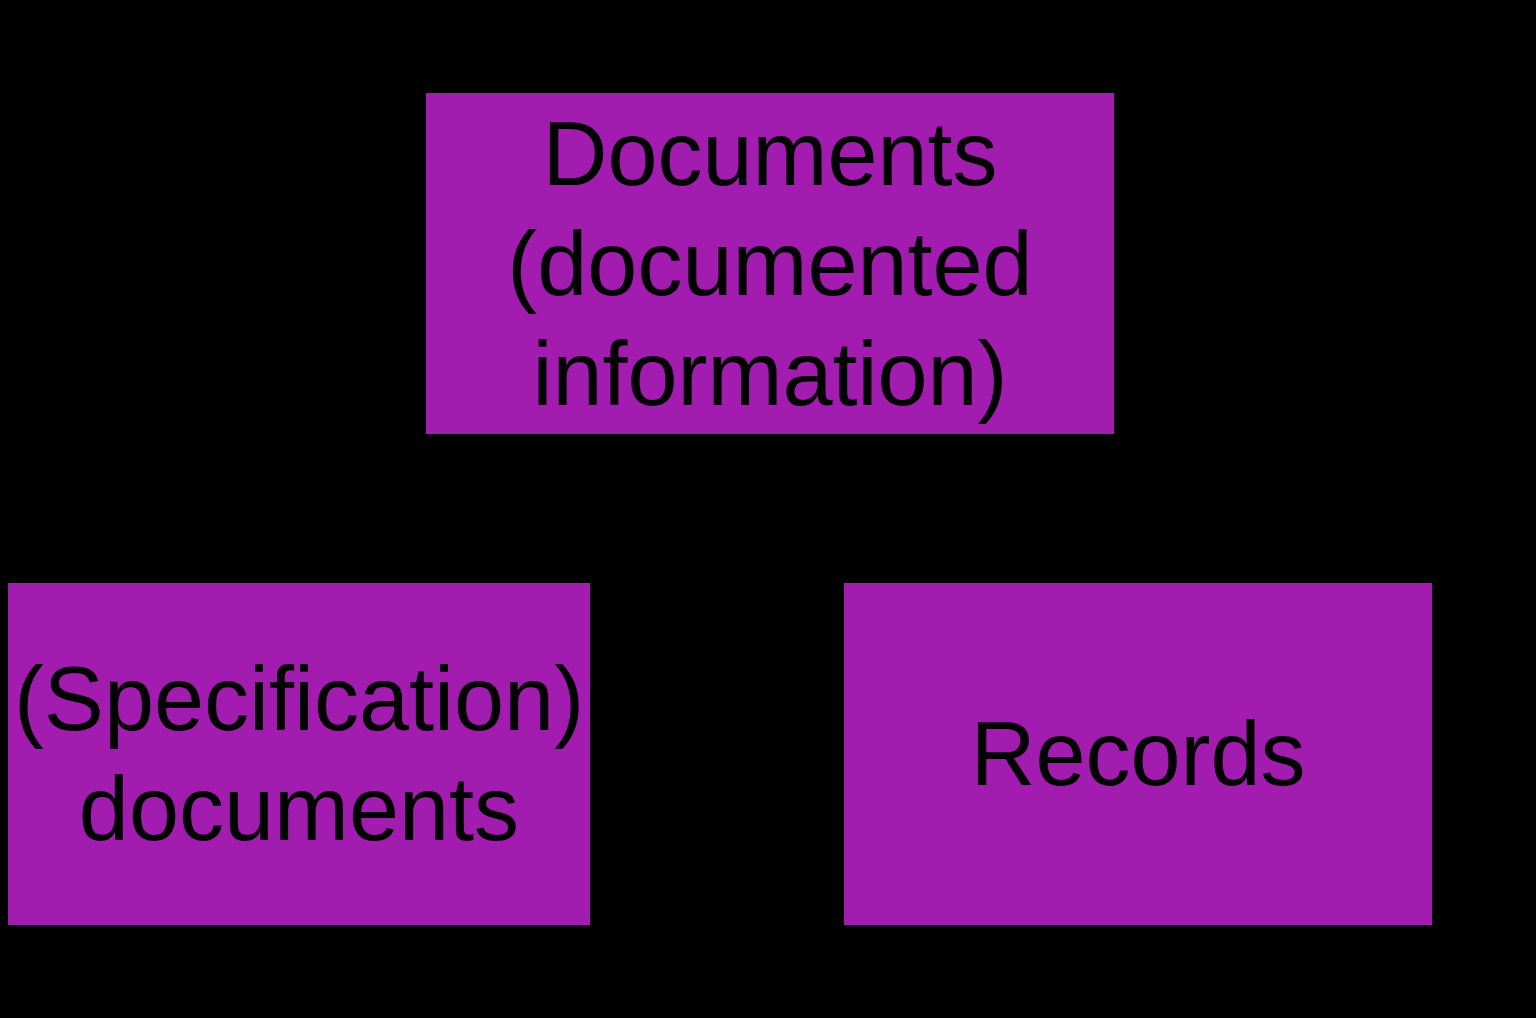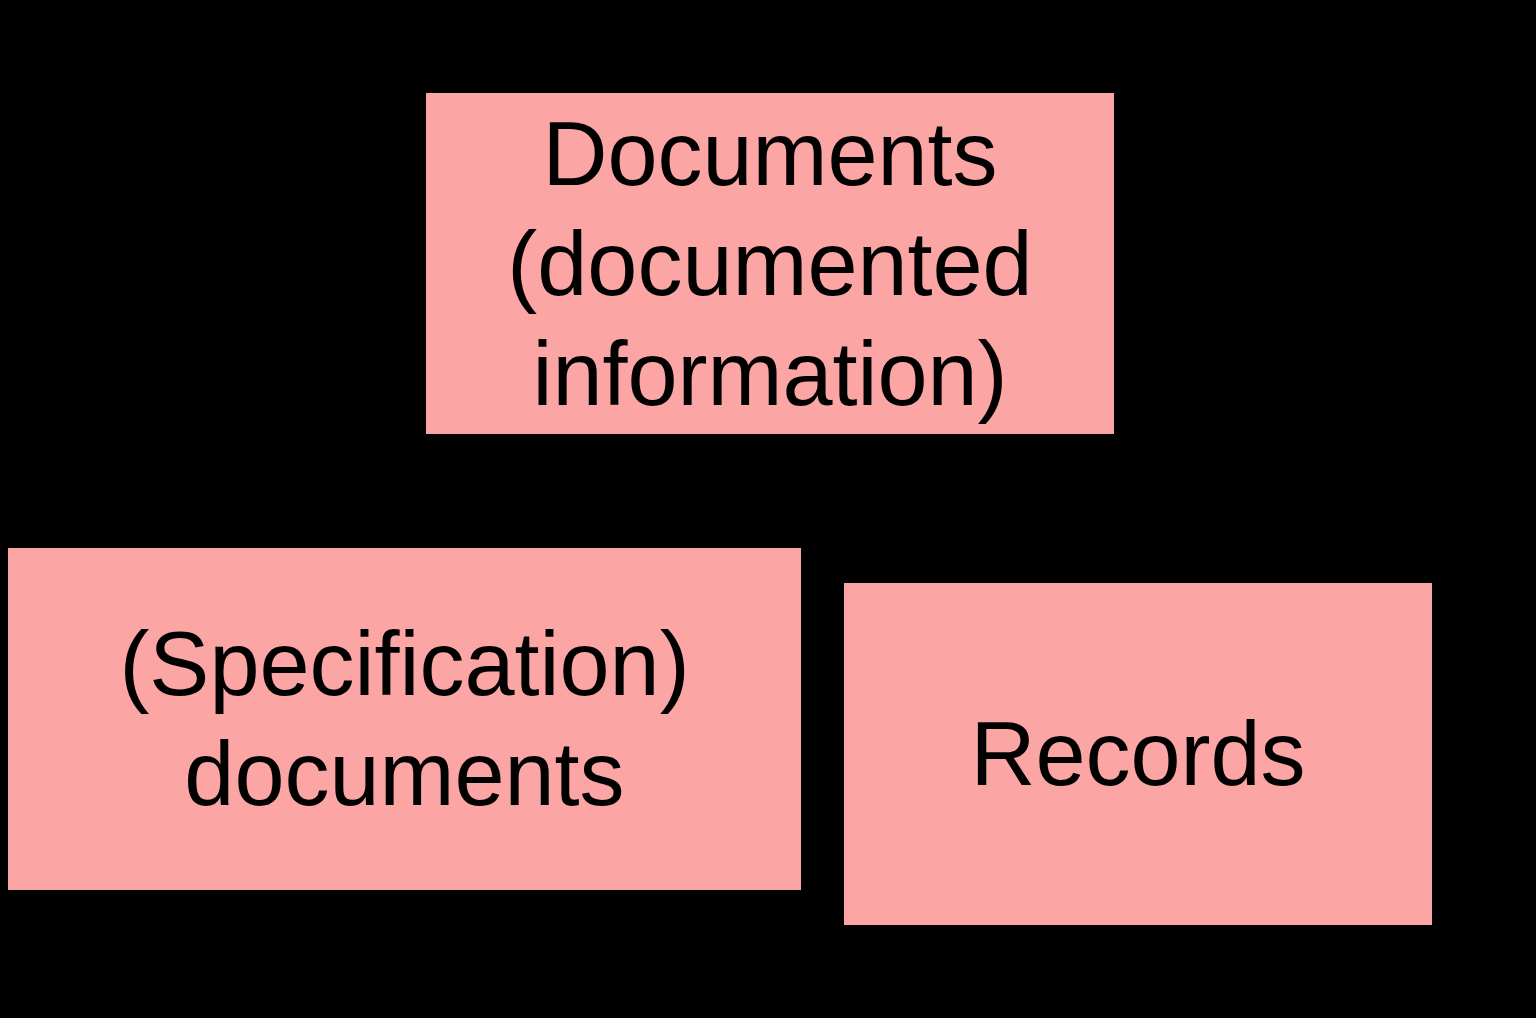--- a/index.html
+++ b/index.html
@@ -9,40 +9,40 @@
   .canvas {
     position: relative;
     width: 1536px;
     height: 1018px;
     background: #000000;
     overflow: hidden;
     font-family: "Liberation Sans", sans-serif;
   }
   .node {
     position: absolute;
-    background: #fca5a5;
+    background: #a21caf;
     color: #000000;
     display: flex;
     align-items: center;
     justify-content: center;
     text-align: center;
     font-size: 90px;
     line-height: 110px;
     white-space: pre-line;
   }
   .node-parent {
     left: 426px;
     top: 93px;
     width: 688px;
     height: 341px;
   }
   .node-child-left {
     left: 8px;
-    top: 548px;
-    width: 793px;
+    top: 583px;
+    width: 582px;
     height: 342px;
   }
   .node-child-right {
     left: 844px;
     top: 583px;
     width: 588px;
     height: 342px;
   }
 </style>
 </head>

